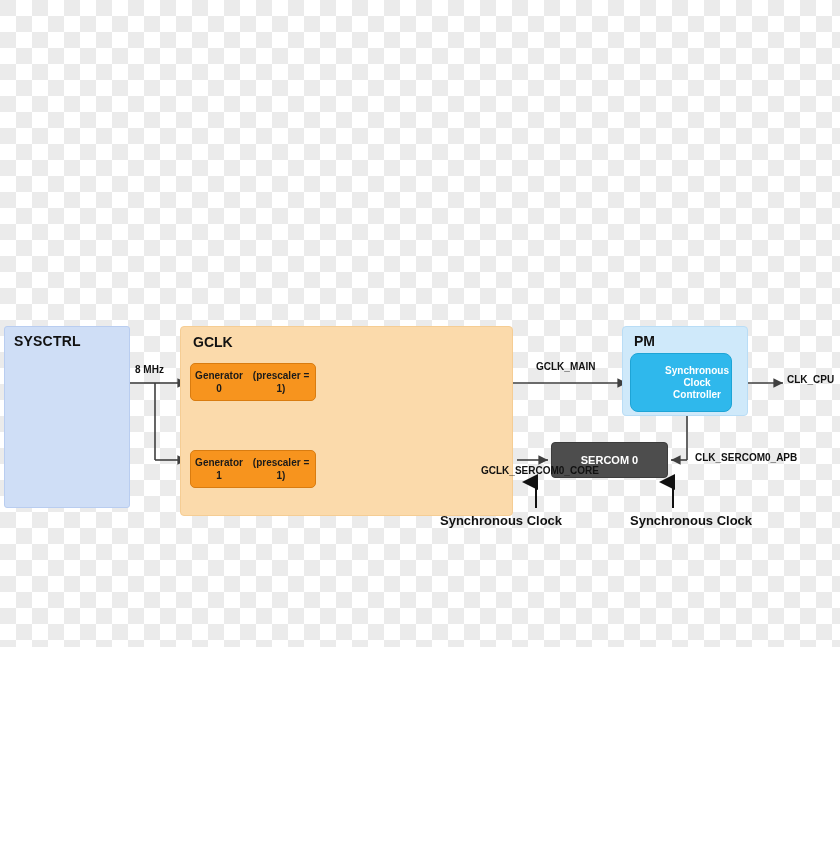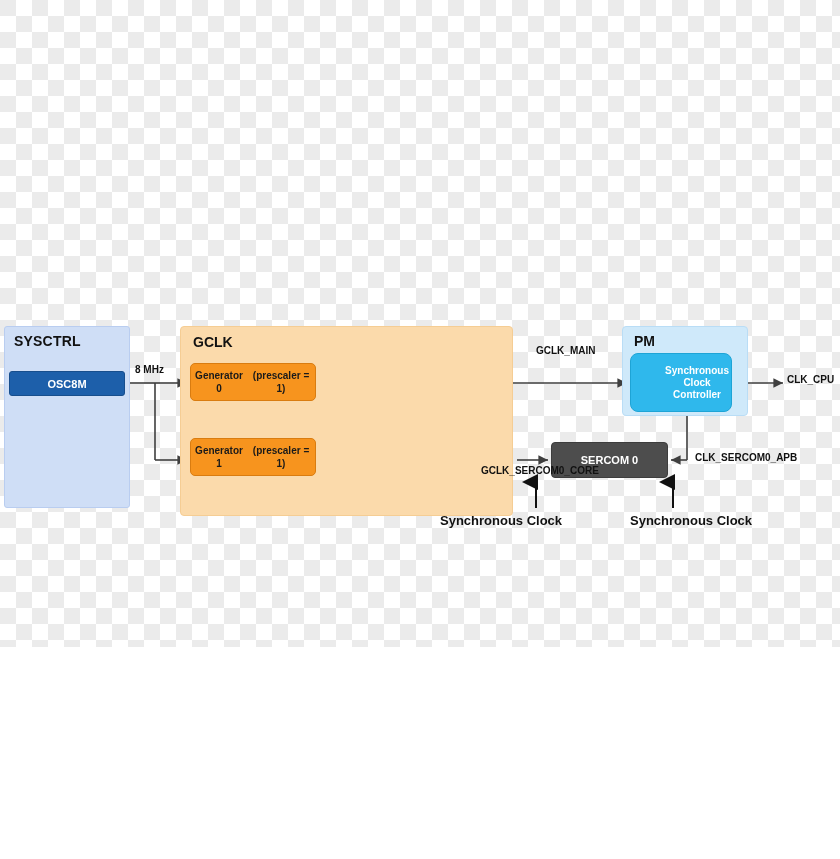--- a/index.html
+++ b/index.html
@@ -60,21 +60,21 @@
     border: 1px solid #d97c10;
     border-radius: 5px;
     color: #1a1a1a;
     font-size: 10px; font-weight: bold;
     display: flex; flex-direction: row;
     align-items: center; justify-content: center;
     line-height: 13px;
     text-align: center;
   }
   #gen0-box { left: 190px; top: 363px; }
-  #gen1-box { left: 190px; top: 438px; }
+  #gen1-box { left: 190px; top: 450px; }
   #mux-box {
     left: 351px; top: 441px; width: 166px; height: 38px;
     background: #7ac143;
     border: 1px solid #5fa032;
     border-radius: 5px;
     color: #1a1a1a;
     font-size: 10px; font-weight: bold;
     display: flex; flex-direction: column;
     align-items: center; justify-content: center;
     line-height: 13px;
@@ -124,21 +124,21 @@
     white-space: nowrap;
   }
   .lbl-big {
     position: absolute;
     font-size: 13px;
     font-weight: bold;
     color: #111;
     white-space: nowrap;
   }
   #lbl-8mhz { left: 135px; top: 364px; }
-  #lbl-gclk-main { left: 536px; top: 345px; }
+  #lbl-gclk-main { left: 536px; top: 361px; }
   #lbl-clk-cpu { left: 787px; top: 374px; }
   #lbl-gclk-sercom0-core { left: 481px; top: 421px; margin-top: 44px; }
   #lbl-clk-sercom0-apb { left: 695px; top: 452px; }
   #lbl-async { left: 440px; top: 513px; }
   #lbl-sync { left: 630px; top: 513px; }
   svg.wires {
     position: absolute;
     left: 0; top: 0;
     width: 840px; height: 859px;
     pointer-events: none;
@@ -178,23 +178,20 @@
     <path d="M687,416 L687,460" stroke="#3f3f3f" stroke-width="1.6" fill="none"></path>
     <path d="M687,460 L671,460" stroke="#3f3f3f" stroke-width="1.6" fill="none" marker-end="url(#arrow)"></path>
 
     <path d="M536,508 L536,482" stroke="#111111" stroke-width="2" fill="none" marker-end="url(#arrowup)"></path>
 
     <path d="M673,508 L673,482" stroke="#111111" stroke-width="2" fill="none" marker-end="url(#arrowup)"></path>
   </svg>
 
   <div class="box" id="sysctrl-box"></div>
   <div id="sysctrl-title">SYSCTRL</div>
-  <div class="box" id="osc8m-box">
-    <span>OSC8M</span>
-  </div>
 
   <div class="box" id="gclk-box"></div>
   <div id="gclk-title">GCLK</div>
 
   <div class="box gen-box" id="gen0-box">
     <span>Generator 0</span>
     <span>(prescaler = 1)</span>
   </div>
 
   <div class="box gen-box" id="gen1-box">

